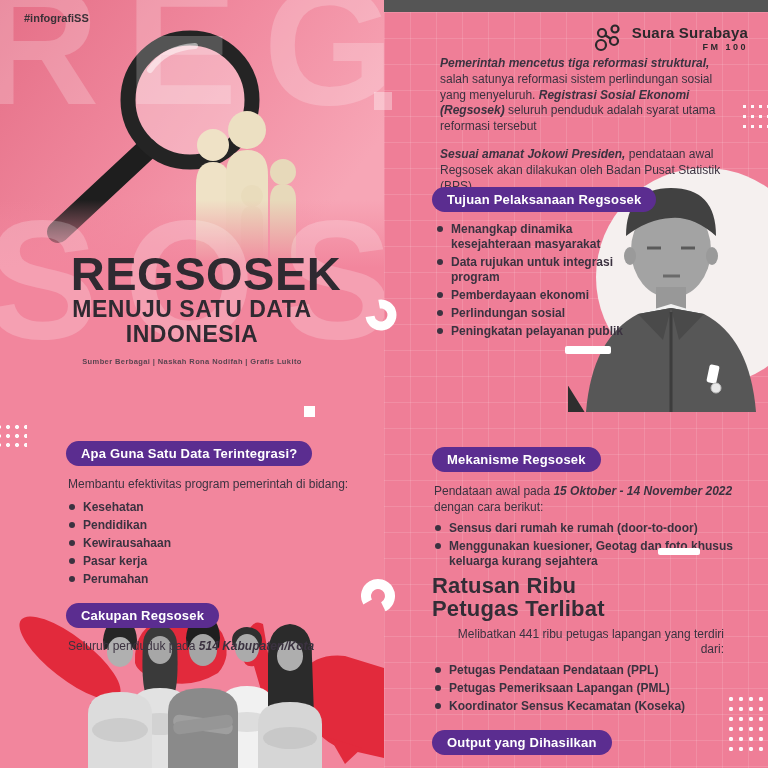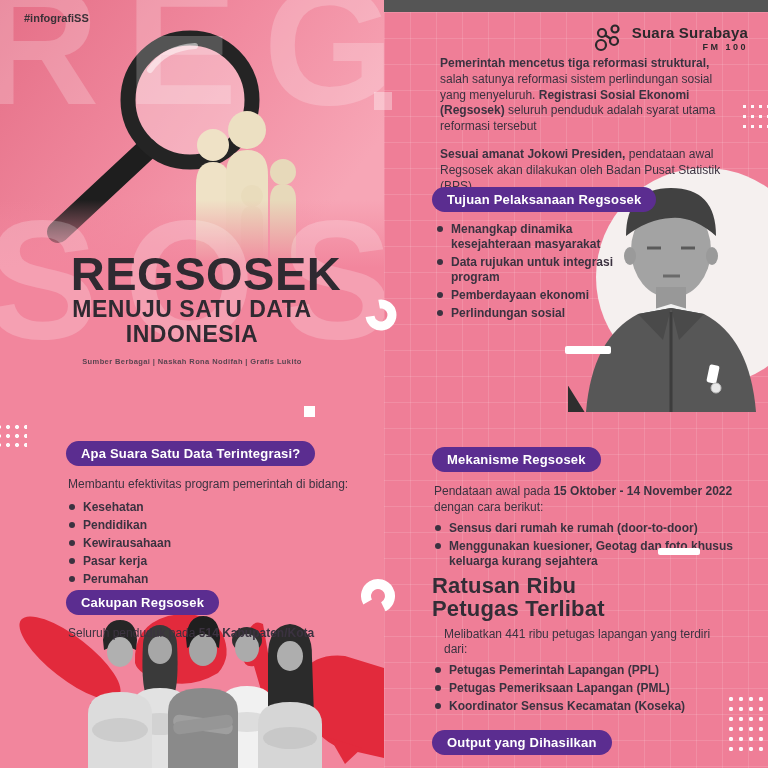--- a/index.html
+++ b/index.html
@@ -20,50 +20,50 @@
   .bg-word.bottom{left:-14px;top:196px;}
   .hashtag{position:absolute;left:24px;top:12px;font-size:11px;font-weight:bold;color:#3a3137;z-index:3;}
   .title-block{position:absolute;left:0;top:250px;width:384px;text-align:center;z-index:2;color:#2f2a31;}
   .title-block h1{margin:0;font-size:47px;line-height:1;font-weight:bold;letter-spacing:0.5px;padding-left:28px;}
   .title-sub{font-size:23px;font-weight:bold;line-height:1.08;letter-spacing:0.5px;}
   .credits{margin-top:10px;font-size:7.5px;letter-spacing:.4px;color:#5a4450;font-weight:bold;}
   
   .badge{display:inline-block;background:#5b2d90;color:#fff;font-weight:bold;font-size:13px;
     padding:5px 15px;border-radius:16px;letter-spacing:.2px;}
   .lead{font-size:12px;line-height:1.3;}
-  .b{font-weight:bold;}
+  .b{font-weight:bold;font-style:italic;}
   ul.blist{list-style:none;margin:0;padding:0;font-weight:bold;font-size:12px;line-height:1.25;color:#3b3240;}
   ul.blist li{position:relative;padding-left:15px;margin-bottom:3px;}
   ul.blist li::before{content:"";position:absolute;left:1px;top:4px;width:6px;height:6px;border-radius:50%;background:#3b3240;}
   
   .left-col{position:absolute;left:66px;top:441px;width:302px;z-index:4;}
   .left-col .lead{margin:11px 0 7px 2px;width:300px;}
   .two-cols{display:flex;margin-left:2px;flex-direction:column;}
   .two-cols ul:first-child{width:152px;}
-  .cakupan-badge{}
+  .cakupan-badge{margin-top:13px;}
   .cakupan-text{margin:11px 0 0 2px;font-size:12px;}
   
   .logo{position:absolute;top:12px;right:20px;display:flex;align-items:flex-start;z-index:5;color:#2c292c;}
   .logo-text{margin-left:6px;text-align:right;}
   .logo-name{font-size:15px;font-weight:bold;letter-spacing:.2px;white-space:nowrap;}
   .logo-sub{font-size:9px;font-weight:bold;letter-spacing:2.5px;margin-top:1px;}
   .intro{position:absolute;left:56px;top:44px;width:298px;z-index:4;}
   .intro p{margin:0 0 12px 0;font-size:12px;line-height:1.32;}
   .tujuan{position:absolute;left:48px;top:175px;width:230px;z-index:4;}
   .tujuan ul{margin-top:10px;margin-left:4px;width:205px;}
   
   .jokowi-wrap{position:absolute;right:0;top:148px;width:220px;height:252px;z-index:2;}
   .white-circle{position:absolute;right:-46px;top:8px;width:218px;height:218px;border-radius:50%;background:#f5f0ef;}
   .jokowi-svg{position:absolute;right:0;bottom:0;}
   
   .right-col{position:absolute;left:48px;top:435px;width:314px;z-index:4;}
   .right-col .lead{margin:12px 0 6px 2px;width:300px;}
   .right-col ul{margin-left:2px;margin-bottom:6px;width:308px;}
   .big-head{font-size:22px;font-weight:bold;line-height:1.03;color:#332d36;letter-spacing:.2px;margin:6px 0 6px 0;}
-  .sub-lead{font-size:12px;line-height:1.28;margin:0 0 6px 12px;width:290px;}
+  .sub-lead{font-size:12px;line-height:1.28;margin:0 0 6px 2px;width:290px;text-align:right;}
   .output-badge{margin-top:10px;}
   .output-text{margin:10px 0 0 2px;font-size:12.5px;line-height:1.3;font-weight:bold;width:300px;}
   
   .dots{position:absolute;z-index:6;}
   .deco-square{position:absolute;background:#fff;z-index:6;}
   .ring{position:absolute;z-index:6;}
   .dash{position:absolute;background:#fff;border-radius:2px;z-index:7;}
   .bottom-art{position:absolute;left:0;top:596px;z-index:3;}
 </style>
 </head>
@@ -114,21 +114,21 @@
 
       <div class="title-block">
         <h1>REGSOSEK</h1>
         <div class="title-sub">MENUJU SATU DATA</div>
         <div class="title-sub">INDONESIA</div>
         <div class="credits">Sumber Berbagai | Naskah Rona Nodifah | Grafis Lukito</div>
       </div>
     </div>
 
     <div class="left-col">
-      <span class="badge">Apa Suara Satu Data Terintegrasi?</span>
+      <span class="badge">Apa Guna Satu Data Terintegrasi?</span>
       <div class="lead">Membantu efektivitas program pemerintah di bidang:</div>
       <div class="two-cols">
         <ul class="blist">
             <li><span>Kesehatan</span></li>
             <li><span>Pendidikan</span></li>
             <li><span>Kewirausahaan</span></li>
           </ul>
         <ul class="blist">
             <li><span>Pasar kerja</span></li>
             <li><span>Perumahan</span></li>
@@ -207,20 +207,21 @@
       <p><span class="b">Sesuai amanat Jokowi Presiden,</span><span> pendataan awal Regsosek akan dilakukan oleh Badan Pusat Statistik (BPS)</span></p>
     </div>
 
     <div class="tujuan">
       <span class="badge">Tujuan Pelaksanaan Regsosek</span>
       <ul class="blist">
           <li><span>Menangkap dinamika kesejahteraan masyarakat</span></li>
           <li><span>Data rujukan untuk integrasi program</span></li>
           <li><span>Pemberdayaan ekonomi</span></li>
           <li><span>Perlindungan sosial</span></li>
+          <li><span>Peningkatan pelayanan publik</span></li>
         </ul>
     </div>
 
     <div class="jokowi-wrap">
       <div class="white-circle"></div>
       <svg class="jokowi-svg" width="200" height="250" viewBox="0 0 200 250">
         <rect x="-4" y="212" width="16" height="70" fill="#2e2e2e" transform="rotate(-32 4 245)"></rect>
         <ellipse cx="103" cy="88" rx="40" ry="48" fill="#a3a3a3"></ellipse>
         <path d="M58,74 Q58,26 103,26 Q148,26 148,74 Q125,54 103,56 Q80,57 58,74 Z" fill="#414141"></path>
         <ellipse cx="62" cy="94" rx="6" ry="9" fill="#9a9a9a"></ellipse>
@@ -247,21 +248,21 @@
       <ul class="blist">
           <li><span>Sensus dari rumah ke rumah (door-to-door)</span></li>
           <li><span>Menggunakan kuesioner, Geotag dan foto khusus keluarga kurang sejahtera</span></li>
         </ul>
       <div class="big-head">
         <div>Ratusan Ribu</div>
         <div>Petugas Terlibat</div>
       </div>
       <div class="sub-lead">Melibatkan 441 ribu petugas lapangan yang terdiri dari:</div>
       <ul class="blist">
-          <li><span>Petugas Pemerintah Lapangan (PPL)</span></li>
+          <li><span>Petugas Pendataan Pendataan (PPL)</span></li>
           <li><span>Petugas Pemeriksaan Lapangan (PML)</span></li>
           <li><span>Koordinator Sensus Kecamatan (Koseka)</span></li>
         </ul>
       <div><span class="badge output-badge">Output yang Dihasilkan</span></div>
       <div class="output-text">Basis data sosial ekonomi penduduk yang lengkap dan komprehensif</div>
       
     </div>
   </div>
 
   <div class="dots" style="left:-4px;top:424px;width:31px;height:28px;

